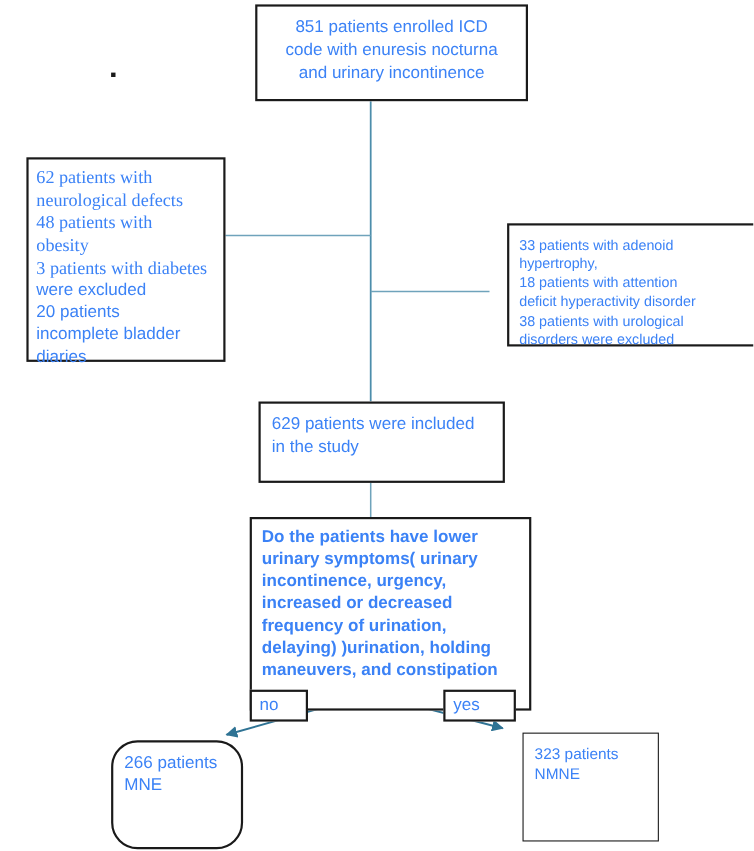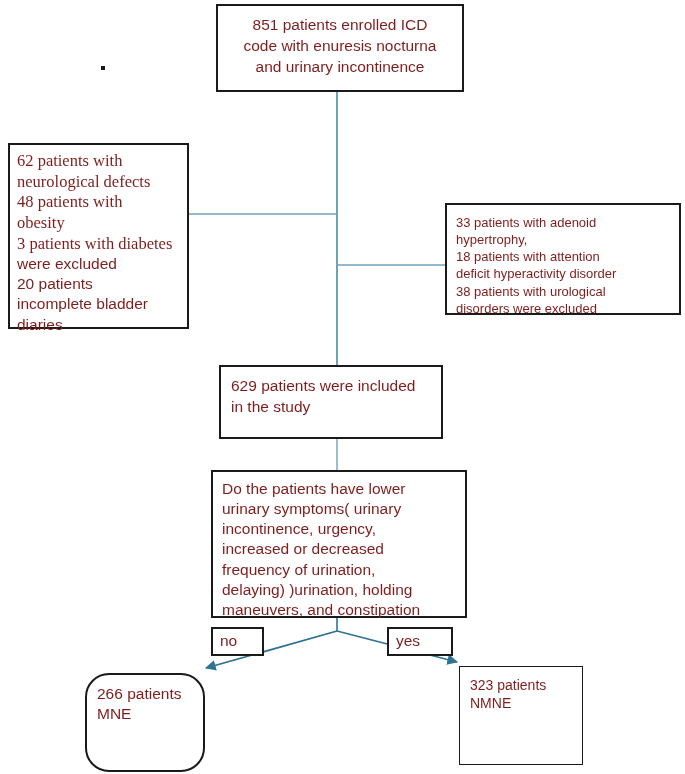--- a/index.html
+++ b/index.html
@@ -17,22 +17,23 @@
     width: 685px;
     height: 774px;
     background: #ffffff;
     overflow: hidden;
   }
   .node {
     position: absolute;
     box-sizing: border-box;
     background: #ffffff;
     border: 2px solid #1a1a1a;
-    color: #7f1d1d;
+    color: #3b82f6;
     z-index: 3;
+    margin-left: 16px;
   }
   .node .txt {
     display: block;
     white-space: pre-line;
   }
   
   #box-enrolled {
     left: 216px; top: 4px; width: 248px; height: 88px;
     border-width: 2px;
     padding: 9px 10px 0 10px;
@@ -72,26 +73,27 @@
   }
   #box-included {
     left: 219px; top: 365px; width: 224px; height: 74px;
     border-width: 2px;
     padding: 9px 9px 0 10px;
     text-align: left;
     font-size: 15.5px;
     line-height: 1.34;
   }
   #box-question {
-    left: 211px; top: 470px; width: 256px; height: 148px;
+    left: 211px; top: 470px; width: 256px; height: 176px;
     border-width: 2px;
     padding: 7px 8px 0 9px;
     text-align: left;
     font-size: 15.5px;
     line-height: 1.30;
+    font-weight: bold;
   }
   #box-label-no {
     left: 211px; top: 627px; width: 53px; height: 29px;
     border-width: 2px;
     padding: 3px 0 0 7px;
     text-align: left;
     font-size: 15.5px;
     line-height: 1.15;
   }
   #box-label-yes {

